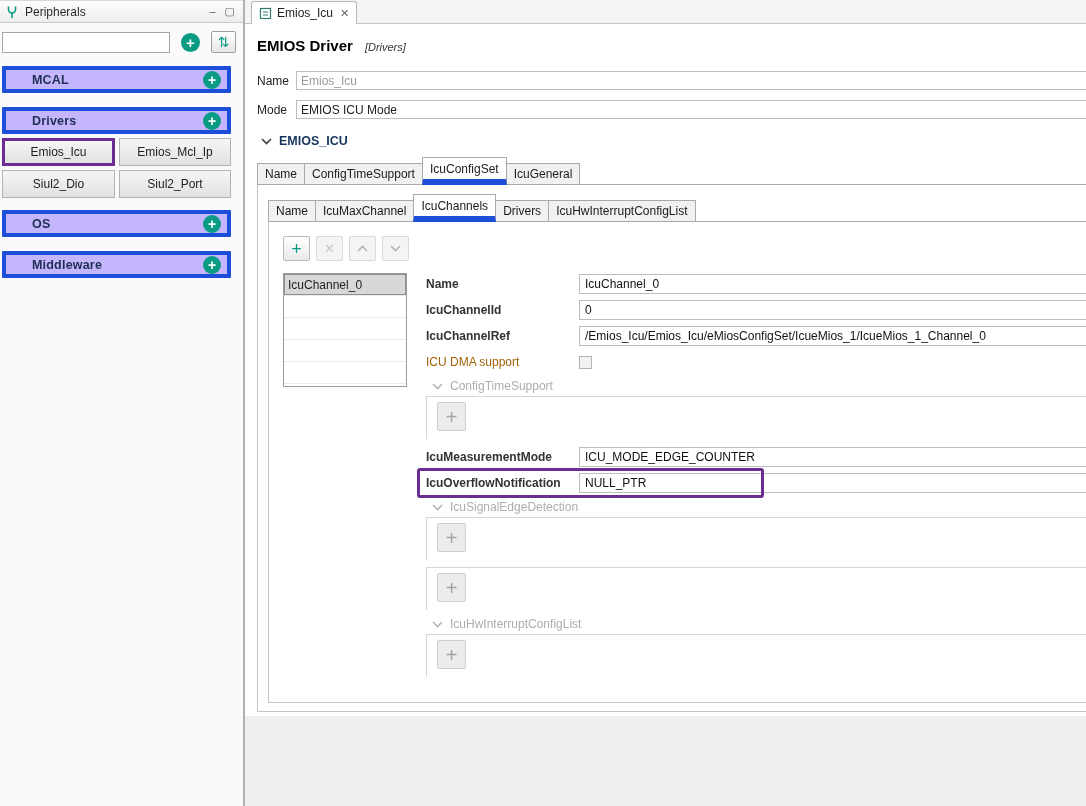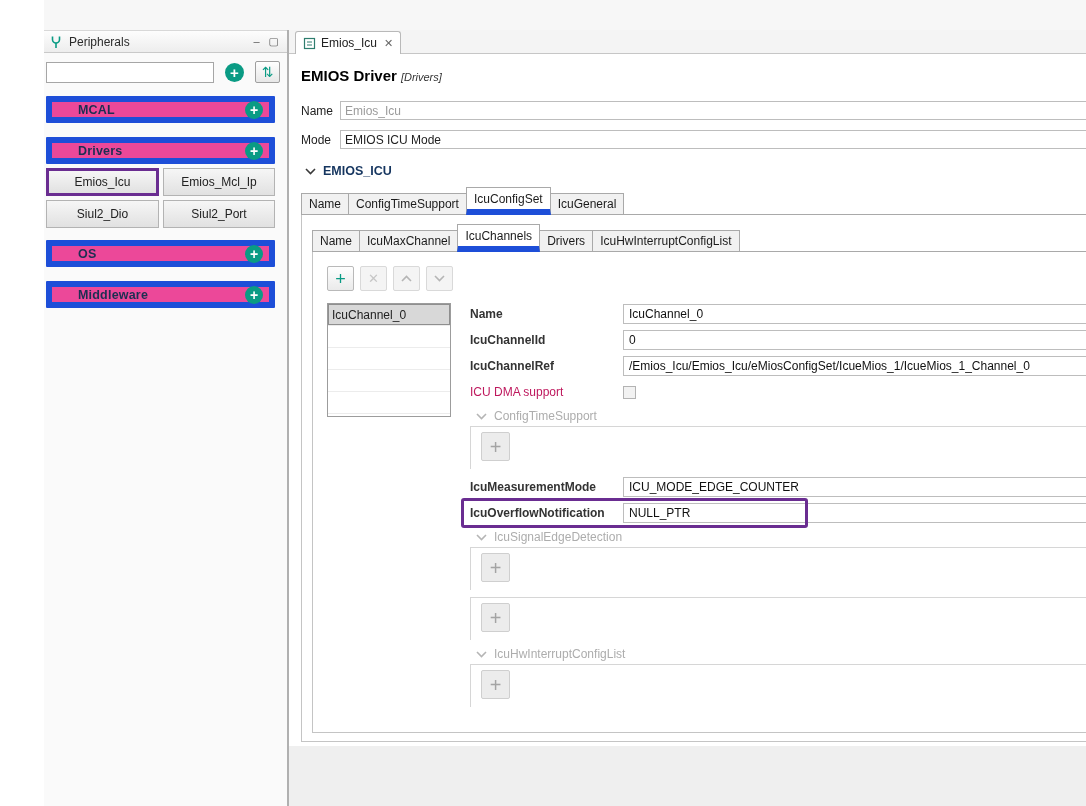--- a/index.html
+++ b/index.html
@@ -4,21 +4,21 @@
 <style>
   * { box-sizing: border-box; margin: 0; padding: 0; }
   html,body { width: 1086px; height: 806px; }
   body {
     font-family: "Liberation Sans", sans-serif;
     font-size: 12px;
     color: #222;
     background: #fff;
     overflow: hidden;
   }
-  .app { display: flex; flex-direction: column; width: 1086px; height: 806px; padding-left: 44px; }
+  .app { display: flex; flex-direction: row; width: 1086px; height: 806px; }
   .topbar { height: 30px; background: #f7f7f7; flex: 0 0 auto; }
   .main { flex: 1; display: flex; min-height: 0; }
 
   
   .sidebar { width: 245px; background: #fafafa; border-right: 2px solid #b0b0b0; display: flex; flex-direction: column; flex: 0 0 auto; }
   .view-header {
     height: 23px; background: linear-gradient(#fdfdfd, #ededed);
     border-top: 1px solid #d8d8d8; border-bottom: 1px solid #c9c9c9;
     display: flex; align-items: center; gap: 6px; padding: 0 8px 0 5px;
   }
@@ -33,21 +33,21 @@
     display: flex; align-items: center; justify-content: center;
     font-size: 15px; font-weight: 700; line-height: 1; flex: 0 0 auto;
   }
   .search-row .circle-btn { margin-left: 11px; }
   .sort-btn {
     width: 25px; height: 22px; margin-left: 11px; border: 1px solid #9f9f9f;
     background: linear-gradient(#ffffff, #e7e7e7); color: #0a9b84;
     display: flex; align-items: center; justify-content: center; font-size: 14px; border-radius: 2px;
   }
   .cat-bar {
-    width: 229px; height: 27px; background: #ec4899; border: 6px solid #1d4ed8; border-radius: 1px;
+    width: 229px; height: 27px; background: #c4b5fd; border: 4px solid #1d4ed8; border-radius: 1px;
     display: flex; align-items: center; padding: 0 6px 0 26px; margin-bottom: 14px;
   }
   .cat-label { font-weight: 700; color: #1d2f52; font-size: 12.5px; letter-spacing: .2px; }
   .cat-bar .circle-btn { margin-left: auto; width: 18px; height: 18px; font-size: 14px; }
   .cat-bar.tight { margin-bottom: 4px; text-align: center; }
   .drv-grid { display: grid; grid-template-columns: 113px 112px; gap: 4px; width: 229px; margin-bottom: 12px; }
   .drv-btn {
     height: 28px; background: linear-gradient(#f6f6f6, #e1e1e1); border: 1px solid #b3b3b3;
     display: flex; align-items: center; justify-content: center; color: #222;
   }
@@ -58,21 +58,21 @@
   .etabs { height: 24px; background: #f4f4f4; border-bottom: 1px solid #c6c6c6; display: flex; align-items: flex-end; padding-left: 6px; flex: 0 0 auto; }
   .etab {
     height: 23px; background: #fff; border: 1px solid #b9b9b9; border-bottom: none;
     border-radius: 3px 3px 0 0; display: flex; align-items: center; gap: 5px; padding: 0 7px;
     margin-bottom: -1px; position: relative; z-index: 2;
   }
   .etab-close { color: #666; font-size: 11px; margin-left: 2px; }
   .editor-scroll { padding: 0 0 4px 12px; background: #fff; flex: 0 0 auto; }
   .bottom-fill { flex: 1; background: #efefef; }
   .etitle { margin: 13px 0 17px; font-size: 15px; font-weight: 700; color: #000; }
-  .etitle .suffix { font-size: 11px; font-style: italic; font-weight: 400; color: #333; margin-left: 4px; }
+  .etitle .suffix { font-size: 11px; font-style: italic; font-weight: 400; color: #333; margin-left: 12px; }
   .toprow { display: flex; align-items: center; margin-bottom: 10px; }
   .toprow .tlabel { width: 39px; color: #222; flex: 0 0 auto; }
   .toprow input { flex: 1; height: 19px; border: 1px solid #bdbdbd; padding: 0 4px; font-family: inherit; font-size: 12px; color: #222; background: #fff; margin-right: -2px; min-width: 0; }
   .toprow input.dim { color: #9b9b9b; }
   .sec-hdr { display: flex; align-items: center; gap: 7px; margin: 15px 0 9px 4px; font-weight: 700; color: #15355f; font-size: 12.5px; }
 
   .tabs { display: flex; align-items: flex-end; border-bottom: 1px solid #a9a9a9; margin-right: -2px; }
   .tab { padding: 3px 7px; border: 1px solid #a9a9a9; border-bottom: none; background: #f1f1f1; margin-right: -1px; color: #1b1b1b; position: relative; }
   .tab.sel { background: #fff; z-index: 2; margin-bottom: -1px; border-bottom: 6px solid #1d4ed8; padding-top: 4px; }
   .pane1 { border-left: 1px solid #c4c4c4; border-bottom: 1px solid #c4c4c4; padding: 9px 0 8px 10px; }
@@ -89,21 +89,21 @@
   .x-gray { color: #c6c6c6; font-size: 13px; line-height: 1; }
 
   .content-row { display: flex; }
   .chan-list { width: 124px; height: 114px; border: 1px solid #9c9c9c; background: #fff; margin-left: 2px; flex: 0 0 auto; }
   .chan-row { height: 22px; line-height: 22px; padding-left: 4px; border-bottom: 1px solid #ececec; color: #222; }
   .chan-row.sel { background: #d8d8d8; box-shadow: inset 0 0 0 1px #8f8f8f; }
 
   .form-col { flex: 1; margin-left: 19px; min-width: 0; }
   .frow { display: flex; align-items: center; margin-bottom: 4px; min-height: 22px; position: relative; }
   .frow .flabel { width: 153px; font-weight: 700; color: #333; flex: 0 0 auto; }
-  .frow .flabel.dis { font-weight: 400; color: #be185d; }
+  .frow .flabel.dis { font-weight: 400; color: #a16207; }
   .frow input { flex: 1; height: 20px; border: 1px solid #bdbdbd; padding: 0 5px; font-family: inherit; font-size: 12px; color: #111; background: #fff; margin-right: -2px; min-width: 0; }
   .checkbox { width: 13px; height: 13px; border: 1px solid #b3b3b3; background: #f2f2f2; }
 
   .sub-hdr { display: flex; align-items: center; gap: 7px; color: #adadad; margin: 6px 0 3px 6px; }
   .group-panel { border-top: 1px solid #d6d6d6; border-left: 1px solid #d6d6d6; padding: 5px 0 8px 10px; margin: 0 -2px 7px 0; }
   .gbtn {
     width: 29px; height: 29px; border: 1px solid #cfcfcf; border-radius: 2px; background: #ececec;
     color: #a4a4a4; font-size: 20px; line-height: 1;
     display: flex; align-items: center; justify-content: center;
   }

